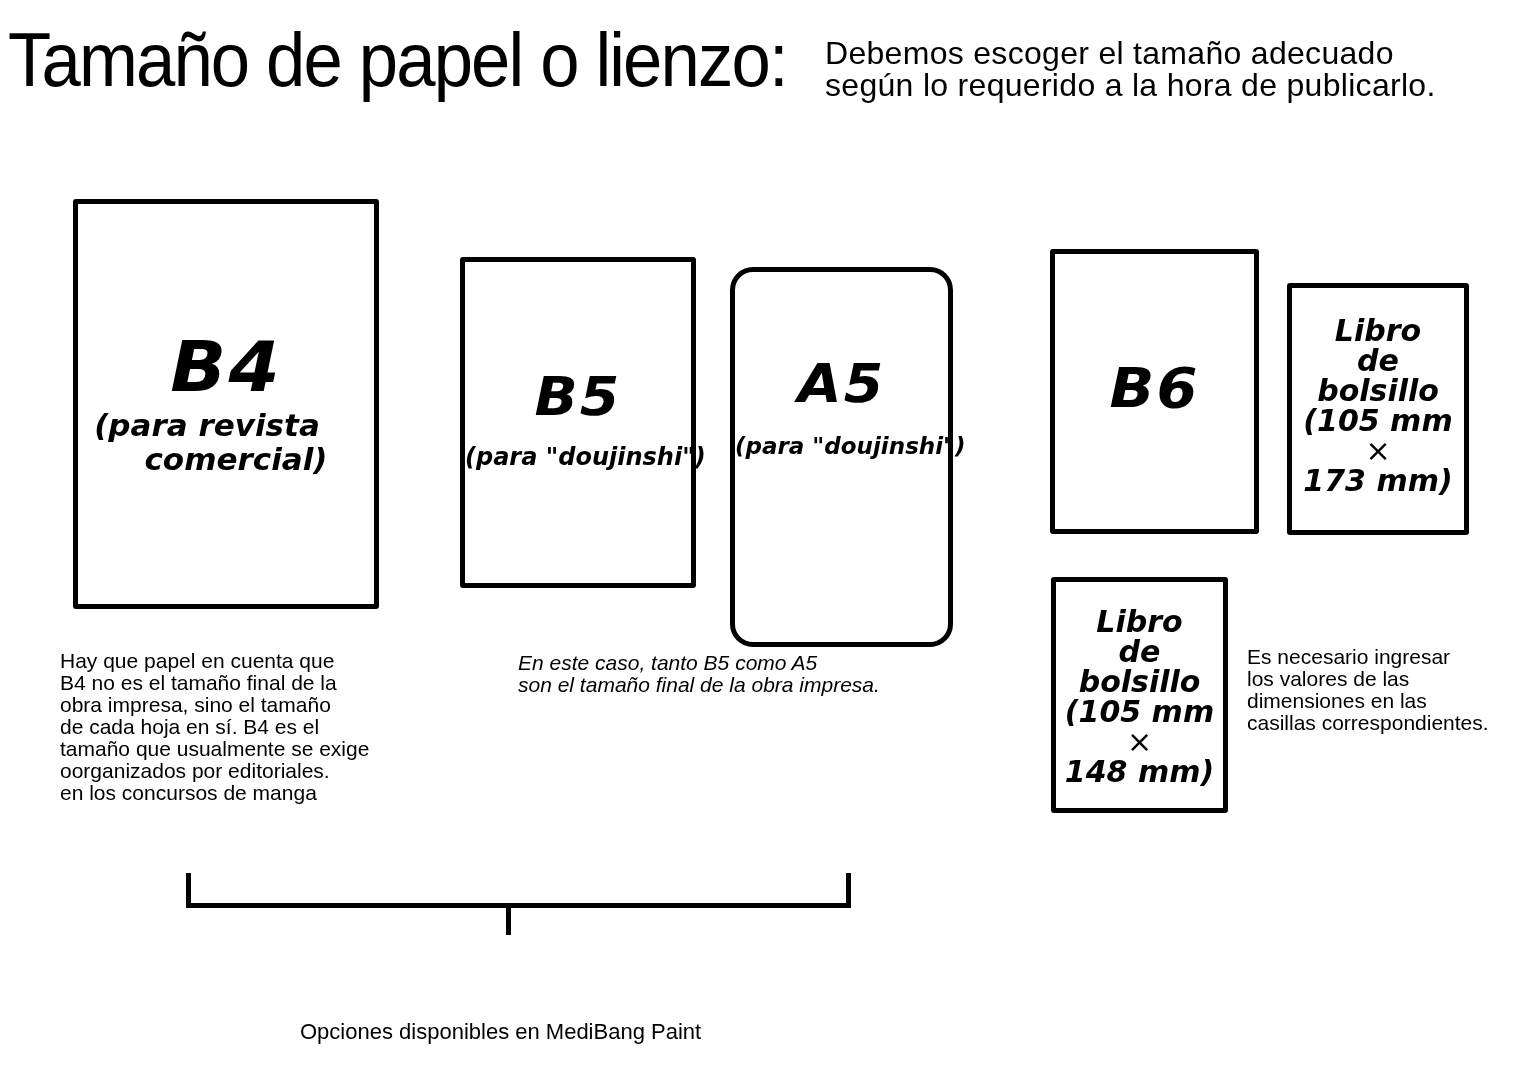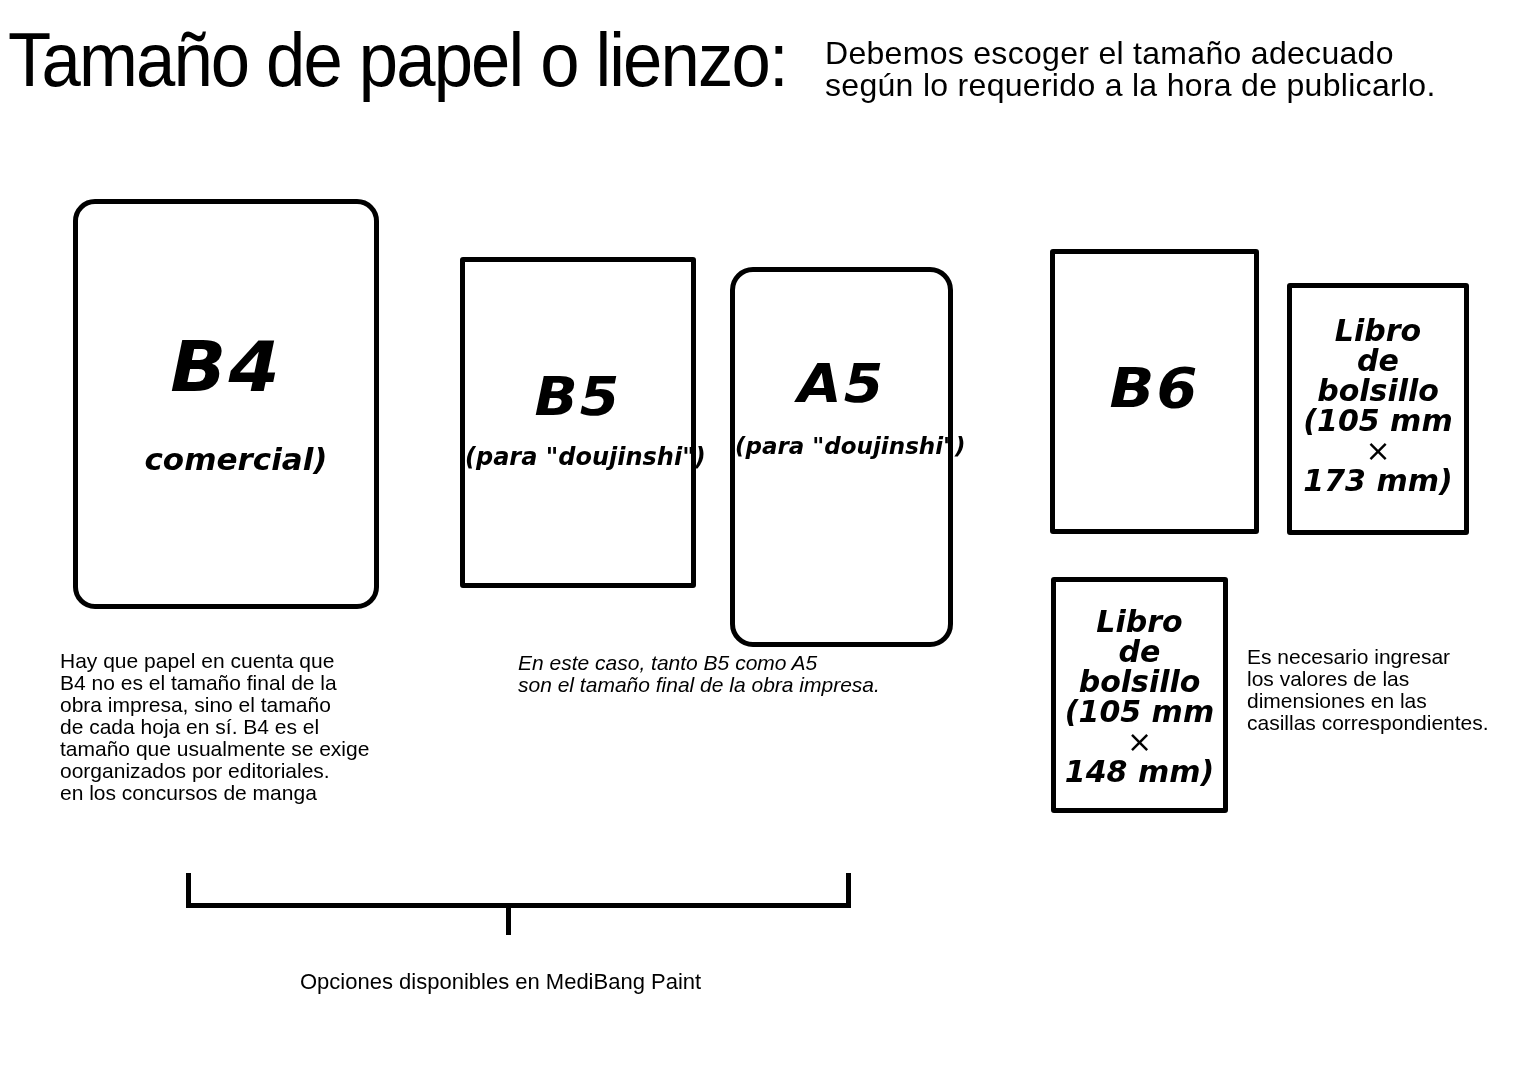--- a/index.html
+++ b/index.html
@@ -10,33 +10,34 @@
   .box { position: absolute; border: 5px solid #000; border-radius: 3px; box-sizing: border-box; }
   .label { position: absolute; left: 0; right: 0; text-align: center; font-family: "DejaVu Sans", sans-serif; font-weight: bold; font-style: italic; line-height: 1; white-space: nowrap; }
   .big { font-size: 70px; letter-spacing: 2px; transform: scaleX(1.05); }
   .small { font-size: 24px; }
   .stack { font-size: 30px; line-height: 30px; }
   .note { position: absolute; font-size: 21px; line-height: 22px; white-space: nowrap; }
   .bracket-h { position: absolute; left: 186px; top: 903px; width: 665px; height: 5px; background: #000; }
   .bracket-l { position: absolute; left: 186px; top: 873px; width: 5px; height: 35px; background: #000; }
   .bracket-r { position: absolute; left: 846px; top: 873px; width: 5px; height: 35px; background: #000; }
   .bracket-c { position: absolute; left: 506px; top: 906px; width: 5px; height: 29px; background: #000; }
-  .caption { position: absolute; left: 300px; top: 969px; font-size: 22px; white-space: nowrap; }
+  .caption { position: absolute; left: 300px; top: 1019px; font-size: 22px; white-space: nowrap; }
 </style>
 </head>
 <body>
 
 <div class="title">Tamaño de papel o lienzo:</div>
 <div class="subtitle">
   <div>Debemos escoger el tamaño adecuado</div>
   <div>según lo requerido a la hora de publicarlo.</div>
 </div>
 
-<div class="box" style="left:73px; top:199px; width:306px; height:410px;border-radius:22px;">
+<div class="box" style="left:73px; top:199px; width:306px; height:410px;">
   <div class="label big" style="top:128px;">B4</div>
+  <div class="label small" style="top:206px; font-size:31px; left:-38px;">(para revista</div>
   <div class="label small" style="top:240px; font-size:31px; left:20px;">comercial)</div>
 </div>
 
 <div class="box" style="left:460px; top:249px; width:236px; height:331px;margin-top:8px;">
   <div class="label big" style="top:108px; font-size:54px;">B5</div>
   <div class="label small" style="top:183px;">(para "doujinshi")</div>
 </div>
 
 <div class="box" style="left:730px; top:267px; width:223px; height:380px;border-radius:23px;">
   <div class="label big" style="top:85px; font-size:54px;">A5</div>

